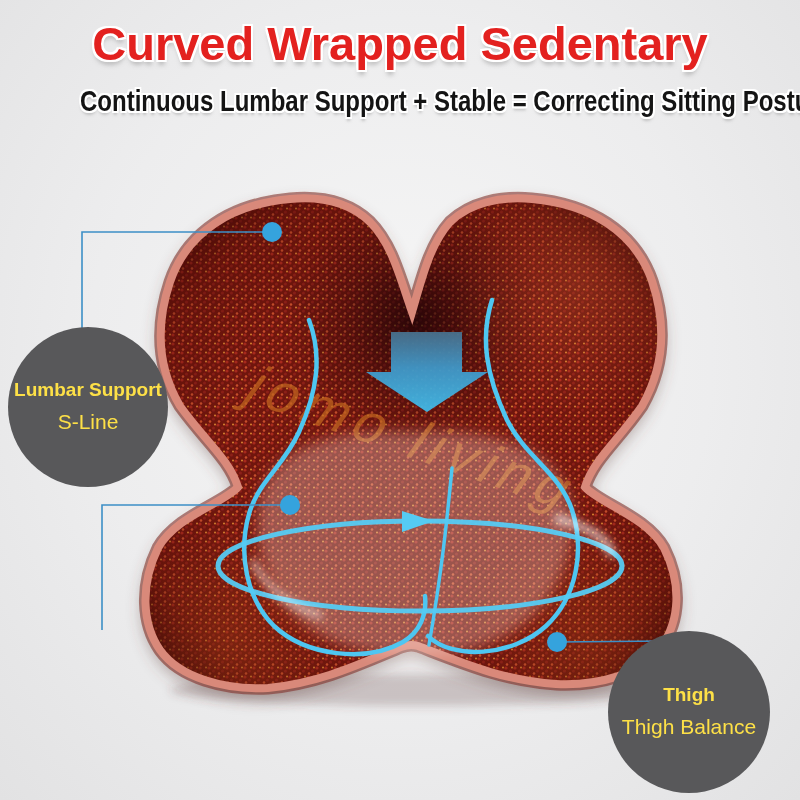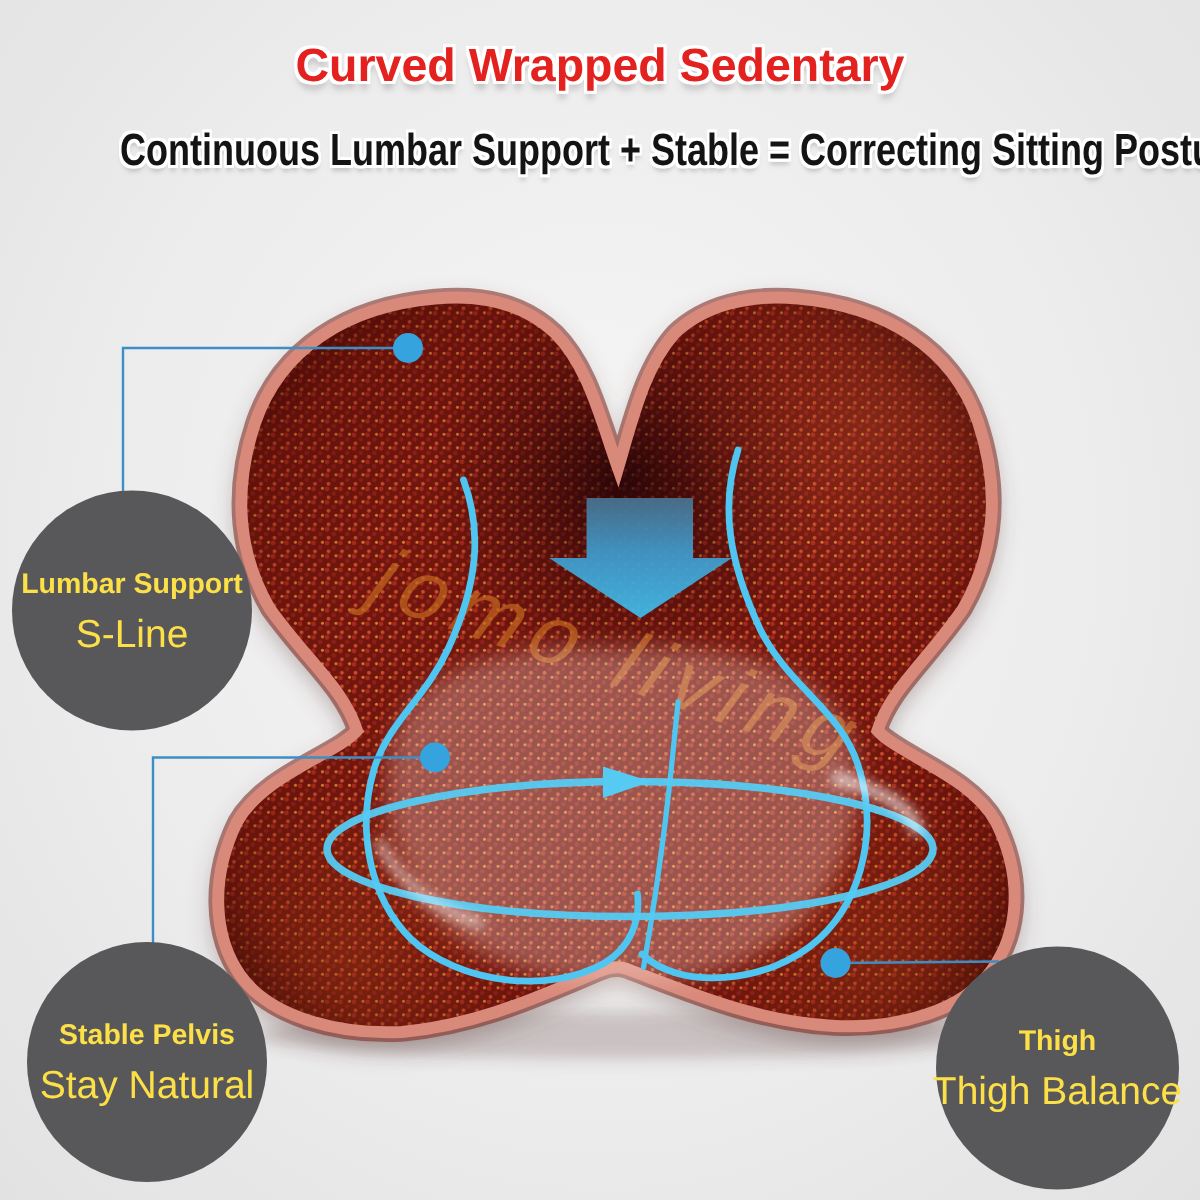--- a/index.html
+++ b/index.html
@@ -4,21 +4,21 @@
 <style>
   html,body{margin:0;padding:0;}
   body{
     width:800px;height:800px;overflow:hidden;position:relative;
     font-family:"Liberation Sans","DejaVu Sans",sans-serif;
     background:radial-gradient(ellipse at 50% 45%, #f6f6f6 0%, var(--background-gray,#ededee) 55%, #e2e2e3 100%);
   }
   .stage{position:absolute;inset:0;}
   .title{
     position:absolute;top:14px;left:0;width:800px;text-align:center;
-    font-size:31px;line-height:60px;font-weight:700;
+    font-size:47px;line-height:60px;font-weight:700;
     color:var(--title-red,#e3211f);white-space:nowrap;
     text-shadow:
       -2px -2px 0 #fff, 2px -2px 0 #fff, -2px 2px 0 #fff, 2px 2px 0 #fff,
       0 -2px 0 #fff, 0 2px 0 #fff, -2px 0 0 #fff, 2px 0 0 #fff,
       0 5px 4px rgba(150,150,150,.55);
   }
   .subtitle{
     position:absolute;top:84px;left:0;width:800px;text-align:center;
     font-size:30px;line-height:34px;font-weight:700;
     color:var(--subtitle-black,#141414);white-space:nowrap;
@@ -30,23 +30,23 @@
   }
   .scene{position:absolute;left:0;top:0;}
   .badge{
     position:absolute;border-radius:50%;
     background:var(--badge-gray,#58585a);
     color:#fde047;display:flex;flex-direction:column;align-items:center;justify-content:center;
     text-align:center;
   }
   .badge-lumbar{left:8px;top:327px;width:160px;height:160px;}
   .badge-pelvis{left:18px;top:628px;width:160px;height:160px;}
-  .badge-thigh{left:624px;top:631px;width:162px;height:162px;}
+  .badge-thigh{left:608px;top:631px;width:162px;height:162px;}
   .badge-title{font-size:19px;font-weight:700;line-height:24px;white-space:nowrap;}
-  .badge-sub{font-size:26px;font-weight:400;line-height:30px;margin-top:5px;white-space:nowrap;}
+  .badge-sub{font-size:21px;font-weight:400;line-height:30px;margin-top:5px;white-space:nowrap;}
   .wm{font-style:italic;}
 </style>
 </head>
 <body>
 
 <div class="stage">
 
   <div class="title">Curved Wrapped Sedentary</div>
   <div class="subtitle">Continuous Lumbar Support + Stable = Correcting Sitting Posture</div>
 
@@ -180,23 +180,19 @@
       <circle cx="290" cy="505" r="10"></circle>
       <circle cx="557" cy="642" r="10"></circle>
     </g>
   </svg>
 
   <div class="badge badge-lumbar">
     <div class="badge-title">Lumbar Support</div>
     <div class="badge-sub">S-Line</div>
   </div>
 
-  <div class="badge badge-pelvis">
-    <div class="badge-title">Stable Pelvis</div>
-    <div class="badge-sub">Stay Natural</div>
-  </div>
 
   <div class="badge badge-thigh">
     <div class="badge-title">Thigh</div>
     <div class="badge-sub">Thigh Balance</div>
   </div>
 
 </div>
 
 </body></html>

